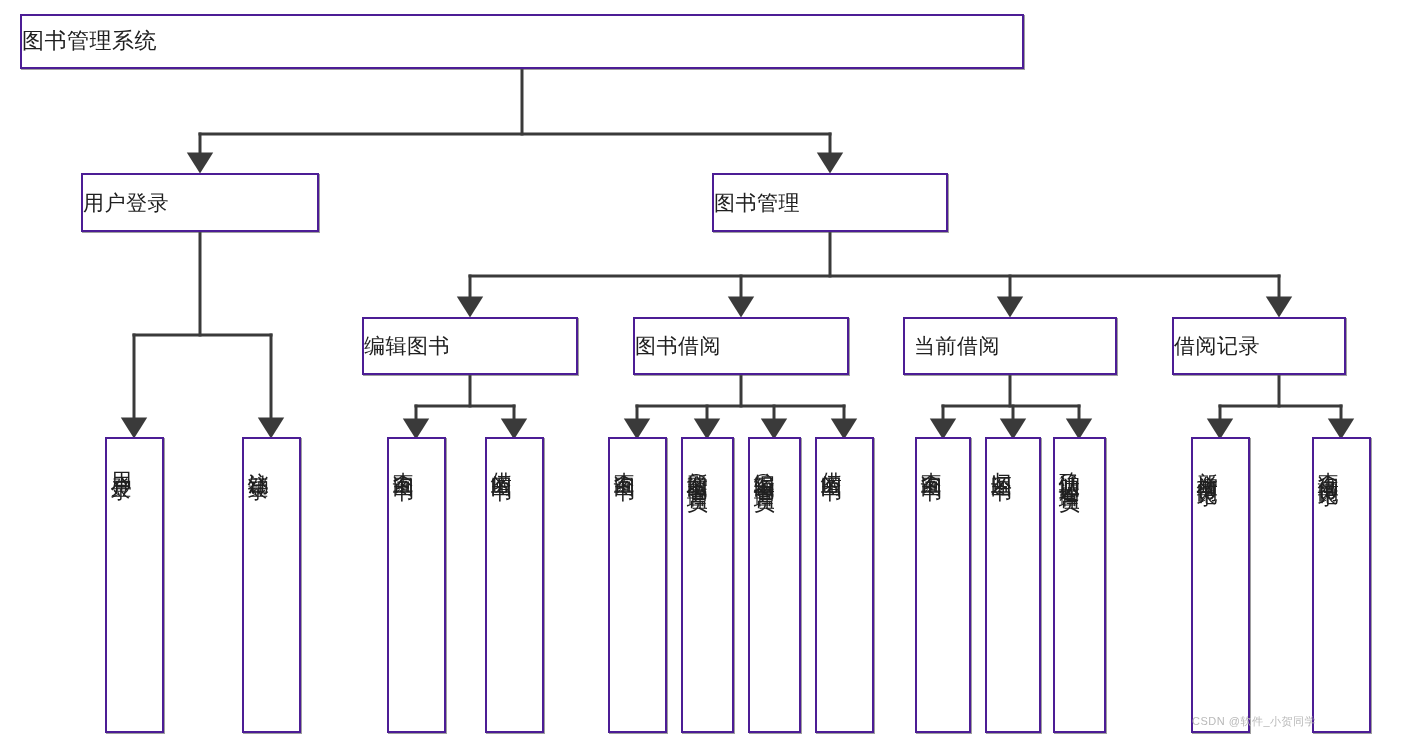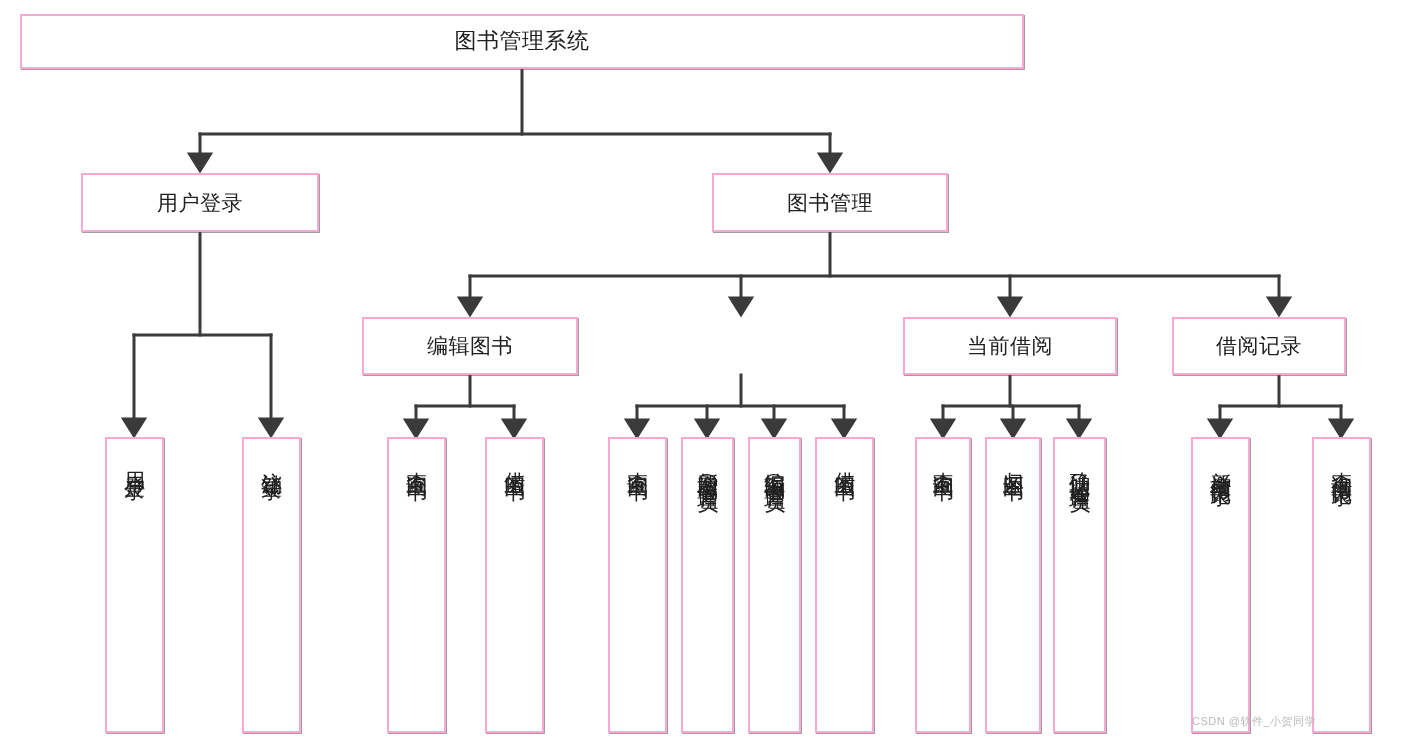--- a/index.html
+++ b/index.html
@@ -20,26 +20,25 @@
   #edges {
     position: absolute;
     left: 0;
     top: 0;
     width: 1405px;
     height: 747px;
   }
   .node {
     position: absolute;
     box-sizing: border-box;
-    border: 2px solid #f9a8d4;
+    border: 2px solid #4c1d95;
     background: #ffffff;
     color: #1a1a1a;
     display: flex;
     align-items: center;
-    justify-content: center;
     box-shadow: 1px 1px 0 0 rgba(80,80,80,0.55);
   }
   .node .label {
     font-size: 21px;
     line-height: 1.1;
     letter-spacing: 0.5px;
     white-space: nowrap;
     color: #202020;
   }
   .node.root .label { font-size: 22px; }
@@ -127,21 +126,24 @@
   <div class="node" style="left:81px; top:173px; width:238px; height:59px;">
     <span class="label">用户登录</span>
   </div>
   <div class="node" style="left:712px; top:173px; width:236px; height:59px;">
     <span class="label">图书管理</span>
   </div>
 
   <div class="node" style="left:362px; top:317px; width:216px; height:58px;">
     <span class="label">编辑图书</span>
   </div>
-  <div class="node" style="left:903px; top:317px; width:214px; height:58px;">
+  <div class="node" style="left:633px; top:317px; width:216px; height:58px;">
+    <span class="label">图书借阅</span>
+  </div>
+  <div class="node" style="left:903px; top:317px; width:214px; height:58px;padding-left:9px;">
     <span class="label">当前借阅</span>
   </div>
   <div class="node" style="left:1172px; top:317px; width:174px; height:58px;">
     <span class="label">借阅记录</span>
   </div>
 
   <div class="node vertical" style="left:105px; top:437px; width:59px; height:296px;">
     <span class="label">用户登录</span>
   </div>
   <div class="node vertical" style="left:242px; top:437px; width:59px; height:296px;">

